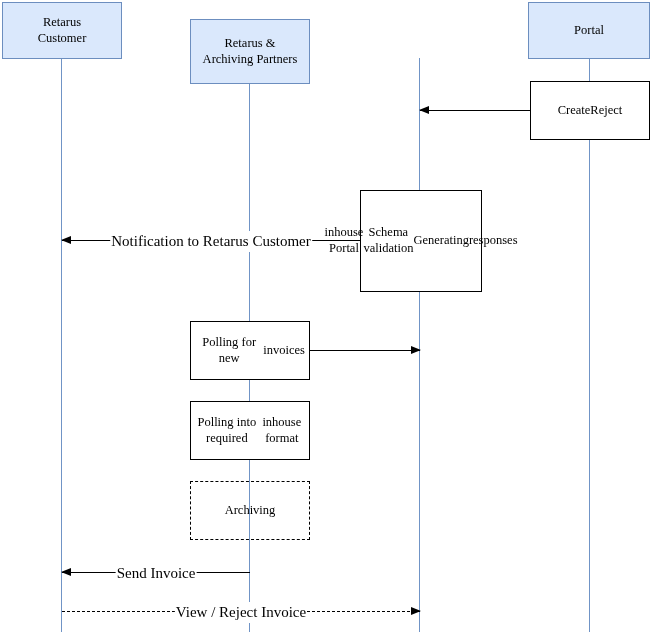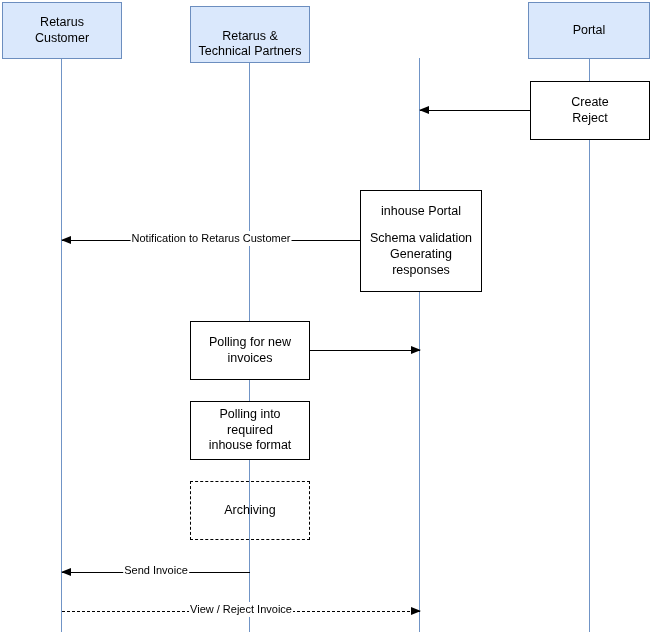--- a/index.html
+++ b/index.html
@@ -9,20 +9,21 @@
   }
   body {
     font-family: "Liberation Sans", sans-serif;
   }
   #diagram {
     position: relative;
     width: 659px;
     height: 632px;
     background: #ffffff;
     overflow: hidden;
+    font-family: Liberation Serif, serif;
   }
   .lifeline {
     position: absolute;
     width: 1px;
     background: #7094c6;
   }
   .actor-box {
     position: absolute;
     background: #dae8fc;
     border: 1px solid #6c8ebf;
@@ -35,21 +36,21 @@
     color: #000000;
     line-height: 1.25;
     padding: 2px 4px;
   }
   .proc-box {
     position: absolute;
     background: #ffffff;
     border: 1px solid #000000;
     box-sizing: border-box;
     display: flex;
-    flex-direction: column;
+    flex-direction: row;
     align-items: center;
     justify-content: center;
     text-align: center;
     font-size: 12.5px;
     color: #000000;
     line-height: 1.25;
     padding: 2px 4px;
     z-index: 3;
   }
   .proc-box.dashed {
@@ -89,21 +90,21 @@
   .msg .head.right {
     right: -1px;
     border-left: 10px solid #000000;
   }
   .msg .label {
     position: absolute;
     left: 50%;
     transform: translateX(-50%);
     top: -9px;
     white-space: nowrap;
-    font-size: 11px;
+    font-size: 15px;
     color: #000000;
     background: #ffffff;
     padding: 0 1px;
     line-height: 1.4;
   }
 </style>
 </head>
 <body>
 
 <div id="diagram">
@@ -113,24 +114,24 @@
   <div class="lifeline" style="left:419px; top:58px; height:574px;"></div>
   <div class="lifeline" style="left:589px; top:58px; height:574px;"></div>
 
   <div class="actor-box" style="left:2px; top:2px; width:120px; height:57px;">
     <div>
       <div>Retarus</div>
       <div>Customer</div>
     </div>
   </div>
 
-  <div class="actor-box" style="left:190px; top:6px; width:120px; height:57px;align-items:flex-end;">
+  <div class="actor-box" style="left:190px; top:19px; width:120px; height:65px;">
     <div>
       <div>Retarus &amp;</div>
-      <div>Technical Partners</div>
+      <div>Archiving Partners</div>
     </div>
   </div>
 
 
   <div class="actor-box" style="left:528px; top:2px; width:122px; height:57px;">
     <div>Portal</div>
   </div>
 
   <div class="proc-box" style="left:530px; top:81px; width:120px; height:59px;">
     <div>Create</div>

